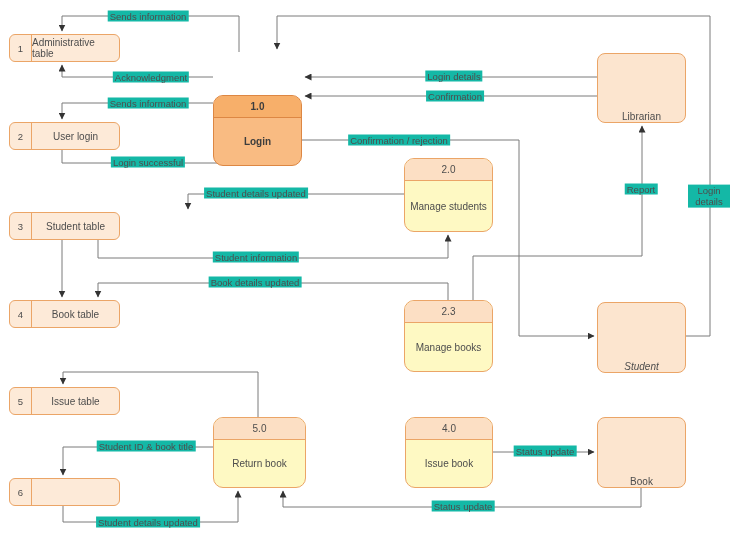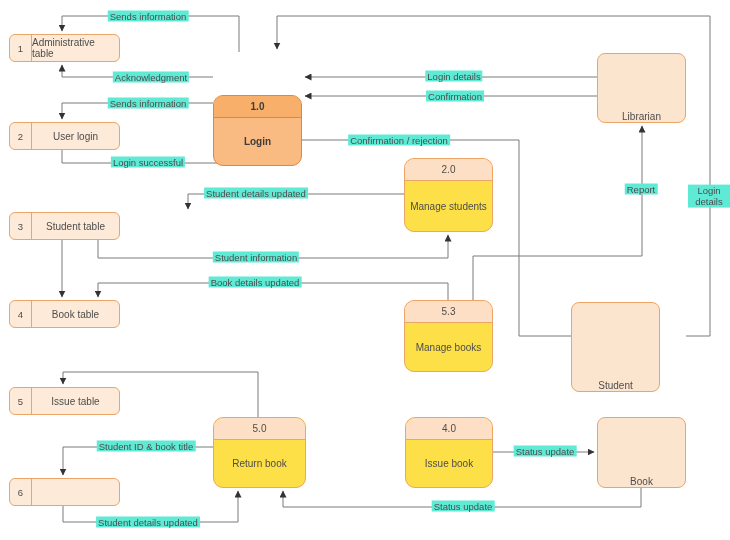--- a/index.html
+++ b/index.html
@@ -1,35 +1,35 @@
 <!DOCTYPE html>
 <html><head>
 <meta charset="utf-8">
 <style>
   html,body{margin:0;padding:0;background:#fff;}
   #canvas{position:relative;width:730px;height:540px;background:#ffffff;overflow:hidden;
           font-family:"Liberation Sans",sans-serif;}
   #wires{position:absolute;left:0;top:0;width:730px;height:540px;}
   .node{position:absolute;box-sizing:border-box;color:#4d4d4d;}
-  .process{border:1px solid #EBA567;border-radius:10px;background:#fde047;
+  .process{border:1px solid #EBA567;border-radius:10px;background:#fef9c3;
            display:flex;flex-direction:column;overflow:hidden;}
   .process .hdr{height:21px;flex:0 0 21px;background:#FCDFC4;border-bottom:1px solid #EBA567;
                 display:flex;align-items:center;justify-content:center;font-size:10px;}
   .process .bdy{flex:1;display:flex;align-items:center;justify-content:center;
                 font-size:10px;text-align:center;padding:0 4px;}
   .process.dark{background:#F9BB82;border-color:#DD8743;color:#3d3d3d;font-weight:bold;}
   .process.dark .hdr{background:#F7AF6A;border-bottom-color:#DD8743;}
   .entity{border:1px solid #EBA567;border-radius:8px;background:#FCE5CF;
           display:flex;align-items:flex-end;justify-content:center;font-size:10px;}
   .datastore{border:1px solid #EBA567;border-radius:6px;background:#FDEAD8;
              display:flex;font-size:10px;}
   .datastore .num{width:21px;flex:0 0 21px;border-right:1px solid #EBA567;
                   display:flex;align-items:center;justify-content:center;font-size:9.5px;}
   .datastore .lbl{flex:1;display:flex;align-items:center;justify-content:center;}
-  .flow-label{position:absolute;transform:translate(-50%,-50%);background:#5eead4;
+  .flow-label{position:absolute;transform:translate(-50%,-50%);background:#14b8a6;
               padding:0 2px;font-size:9.5px;color:#4d4d4d;white-space:nowrap;z-index:3;}
   .flow-label.wrap{white-space:normal;width:38px;text-align:center;line-height:1.2;}
 </style>
 </head>
 <body>
 
 <div id="canvas">
 
   <svg id="wires" viewBox="0 0 730 540" xmlns="http://www.w3.org/2000/svg">
     <defs>
@@ -61,36 +61,36 @@
 
   <div class="node process dark" style="left:213px;top:52px;width:89px;height:71px;margin-top:43px;">
     <div class="hdr">1.0</div>
     <div class="bdy">Login</div>
   </div>
   <div class="node process" style="left:404px;top:158px;width:89px;height:74px;">
     <div class="hdr">2.0</div>
     <div class="bdy">Manage students</div>
   </div>
   <div class="node process" style="left:404px;top:300px;width:89px;height:72px;">
-    <div class="hdr">5.3</div>
+    <div class="hdr">2.3</div>
     <div class="bdy">Manage books</div>
   </div>
   <div class="node process" style="left:405px;top:417px;width:88px;height:71px;">
     <div class="hdr">4.0</div>
     <div class="bdy">Issue book</div>
   </div>
   <div class="node process" style="left:213px;top:417px;width:93px;height:71px;">
     <div class="hdr">5.0</div>
     <div class="bdy">Return book</div>
   </div>
 
   <div class="node entity" style="left:597px;top:53px;width:89px;height:70px;">
     <span>Librarian</span>
   </div>
-  <div class="node entity" style="left:571px;top:302px;width:89px;height:90px;">
+  <div class="node entity" style="left:597px;top:302px;width:89px;height:71px;font-style:italic;">
     <span>Student</span>
   </div>
   <div class="node entity" style="left:597px;top:417px;width:89px;height:71px;">
     <span>Book</span>
   </div>
 
   <div class="node datastore" style="left:9px;top:34px;width:111px;height:28px;">
     <div class="num">1</div>
     <div class="lbl">Administrative table</div>
   </div>

